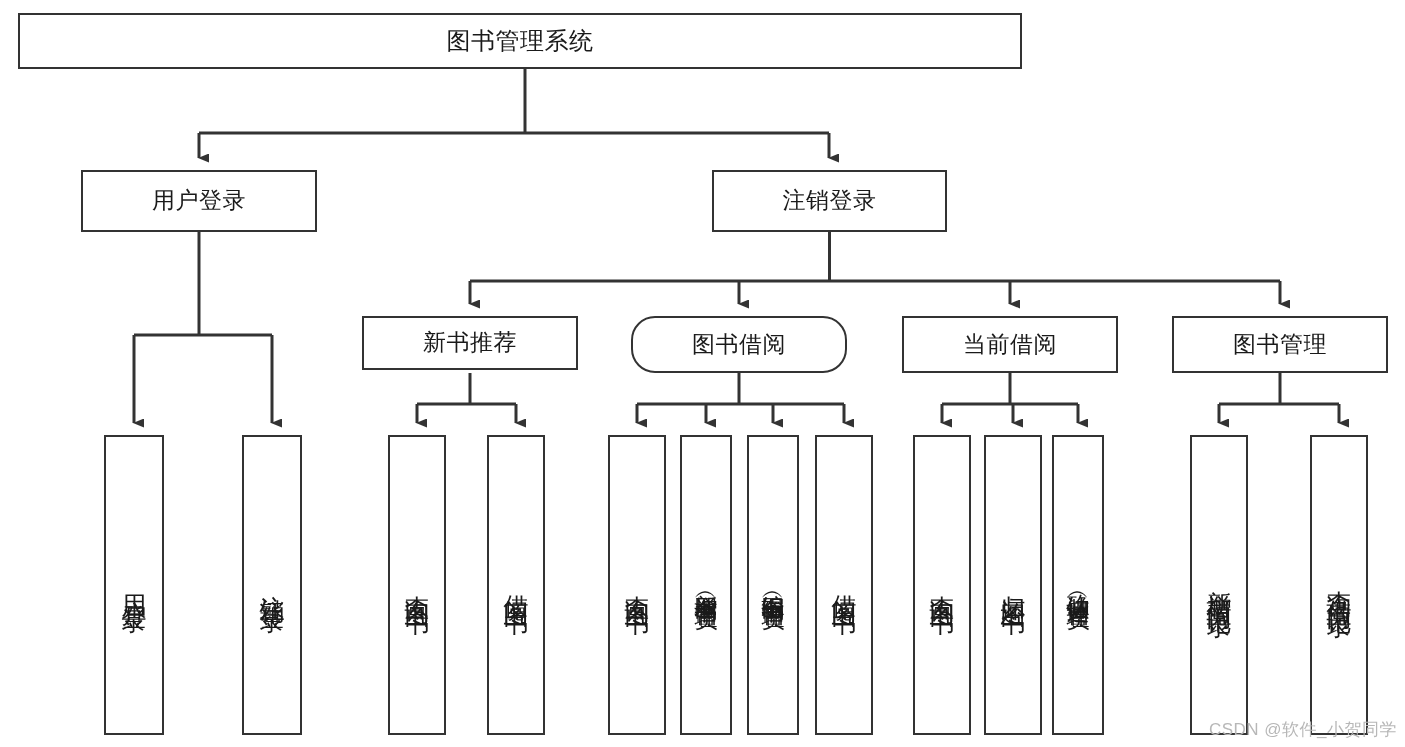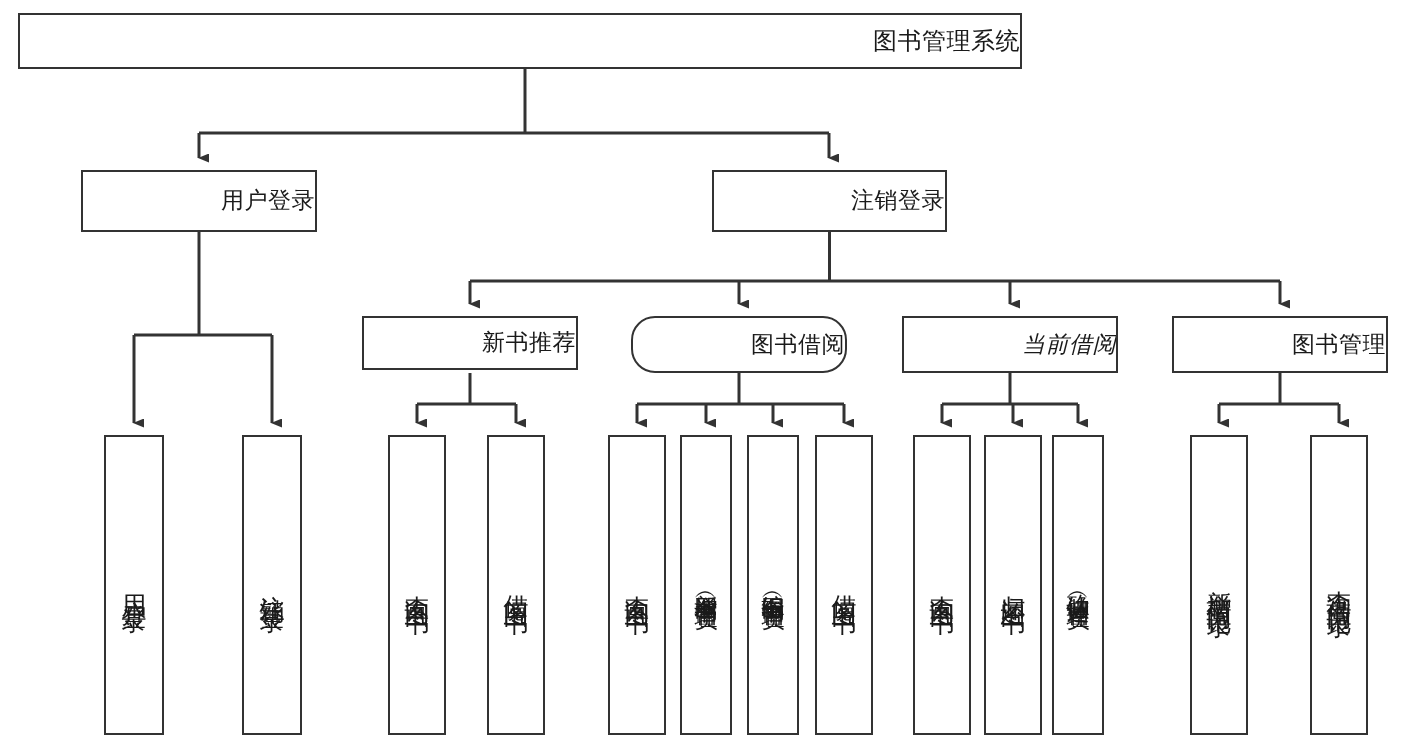--- a/index.html
+++ b/index.html
@@ -24,21 +24,21 @@
     width: 1405px;
     height: 747px;
   }
   .node-box {
     position: absolute;
     box-sizing: border-box;
     background: #ffffff;
     border: 2px solid #333333;
     display: flex;
     align-items: center;
-    justify-content: flex-end;
+    justify-content: center;
     overflow: hidden;
   }
   .node-label {
     color: #1a1a1a;
     text-align: center;
     line-height: 1.18;
     letter-spacing: 0.5px;
     white-space: nowrap;
   }
   .node-box.horiz .node-label {
@@ -130,21 +130,21 @@
       </div>
       <div class="node-box horiz" style="left: 712px; top: 170px; width: 235px; height: 62px;">
         <span class="node-label">注销登录</span>
       </div>
       <div class="node-box horiz" style="left: 362px; top: 316px; width: 216px; height: 54px;">
         <span class="node-label">新书推荐</span>
       </div>
       <div class="node-box horiz" style="left: 631px; top: 316px; width: 216px; height: 57px; border-radius: 24px;">
         <span class="node-label">图书借阅</span>
       </div>
-      <div class="node-box horiz" style="left: 902px; top: 316px; width: 216px; height: 57px; font-style: italic;">
+      <div class="node-box horiz" style="left: 902px; top: 316px; width: 216px; height: 57px;">
         <span class="node-label">当前借阅</span>
       </div>
       <div class="node-box horiz" style="left: 1172px; top: 316px; width: 216px; height: 57px;">
         <span class="node-label">图书管理</span>
       </div>
       <div class="node-box vert" style="left: 104px; top: 435px; width: 60px; height: 300px;">
         <span class="node-label">用户登录</span>
       </div>
       <div class="node-box vert" style="left: 242px; top: 435px; width: 60px; height: 300px;">
         <span class="node-label">注销登录</span>
@@ -177,14 +177,15 @@
         <span class="node-label">确认归还（管理员）</span>
       </div>
       <div class="node-box vert" style="left: 1190px; top: 435px; width: 58px; height: 300px;">
         <span class="node-label">新增借阅记录</span>
       </div>
       <div class="node-box vert" style="left: 1310px; top: 435px; width: 58px; height: 300px;">
         <span class="node-label">查询借阅记录</span>
       </div>
     </div>
 
+  <div class="watermark">CSDN @软件_小贺同学</div>
 
 </div>
 
 </body></html>

